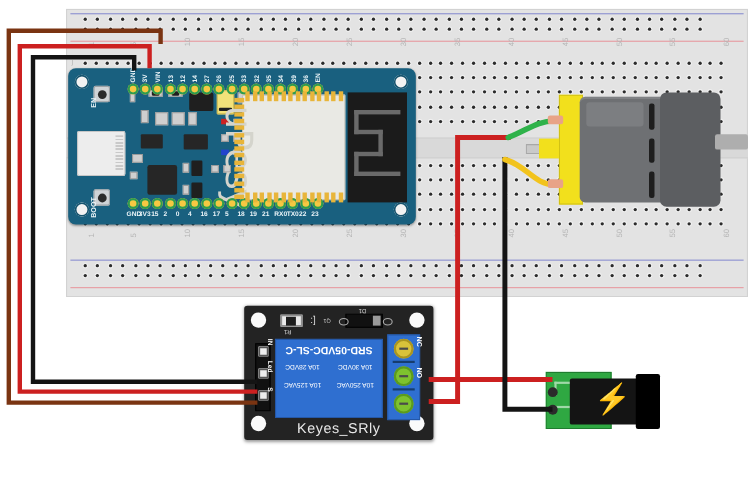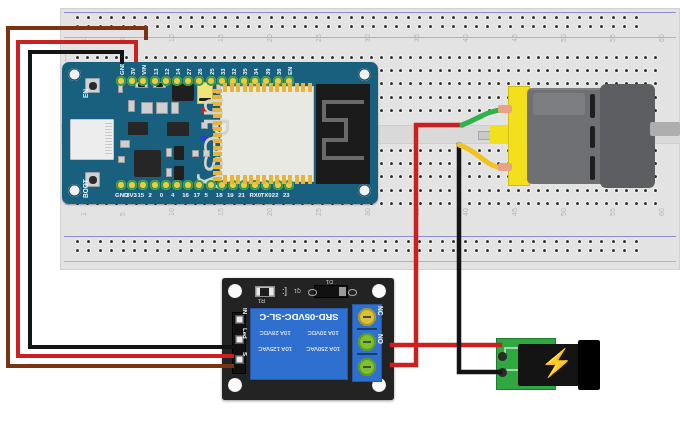--- a/index.html
+++ b/index.html
@@ -1225,20 +1225,21 @@
     <div style="position:absolute;left:92px;top:7px;width:34px;height:13px;background:#111;
                 box-shadow:inset 0 0 0 1px #000">
       <div style="position:absolute;right:2px;top:2px;width:7px;height:9px;background:#9a9a9a"></div>
     </div>
     <div style="position:absolute;left:86px;top:11px;width:7px;height:5px;
                 border:1.5px solid #aaa;border-radius:50%"></div>
     <div style="position:absolute;left:126px;top:11px;width:7px;height:5px;
                 border:1.5px solid #aaa;border-radius:50%"></div>
     <div class="rcomp-lbl" style="left:104px;top:1px">D1</div>
 
+    <div id="relay-name">Keyes_SRly</div>
   </div>
 
   <div class="abs" id="batt-pcb">
     <div class="batt-trace" style="left:8px;top:9px;width:32px;height:2px"></div>
     <div class="batt-trace" style="left:8px;top:9px;width:2px;height:13px"></div>
     <div class="batt-trace" style="left:38px;top:9px;width:2px;height:24px"></div>
     <div class="batt-trace" style="left:8px;top:31px;width:32px;height:2px"></div>
     <div class="batt-term" style="left:2px;top:14px;background:#2b2b2b"></div>
     <div class="batt-term" style="left:2px;top:30px;background:#2b2b2b"></div>
   </div>

